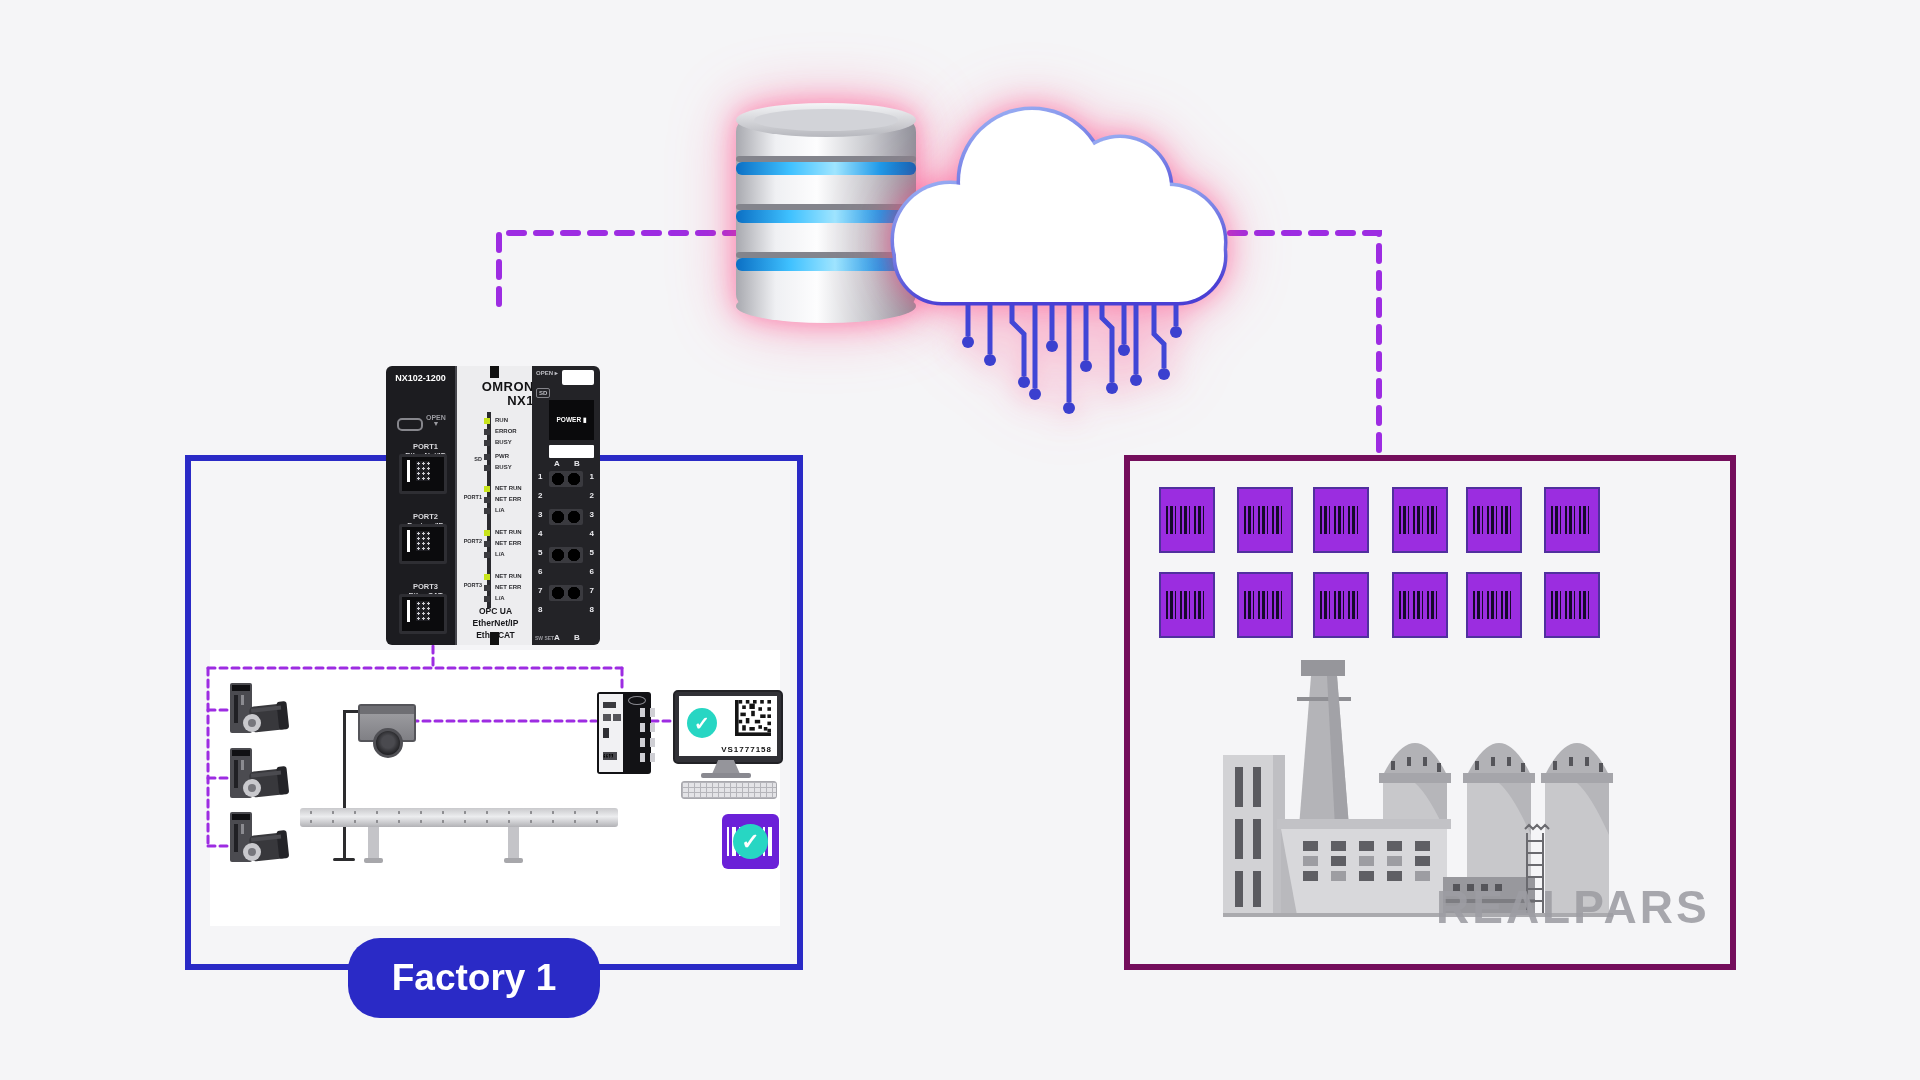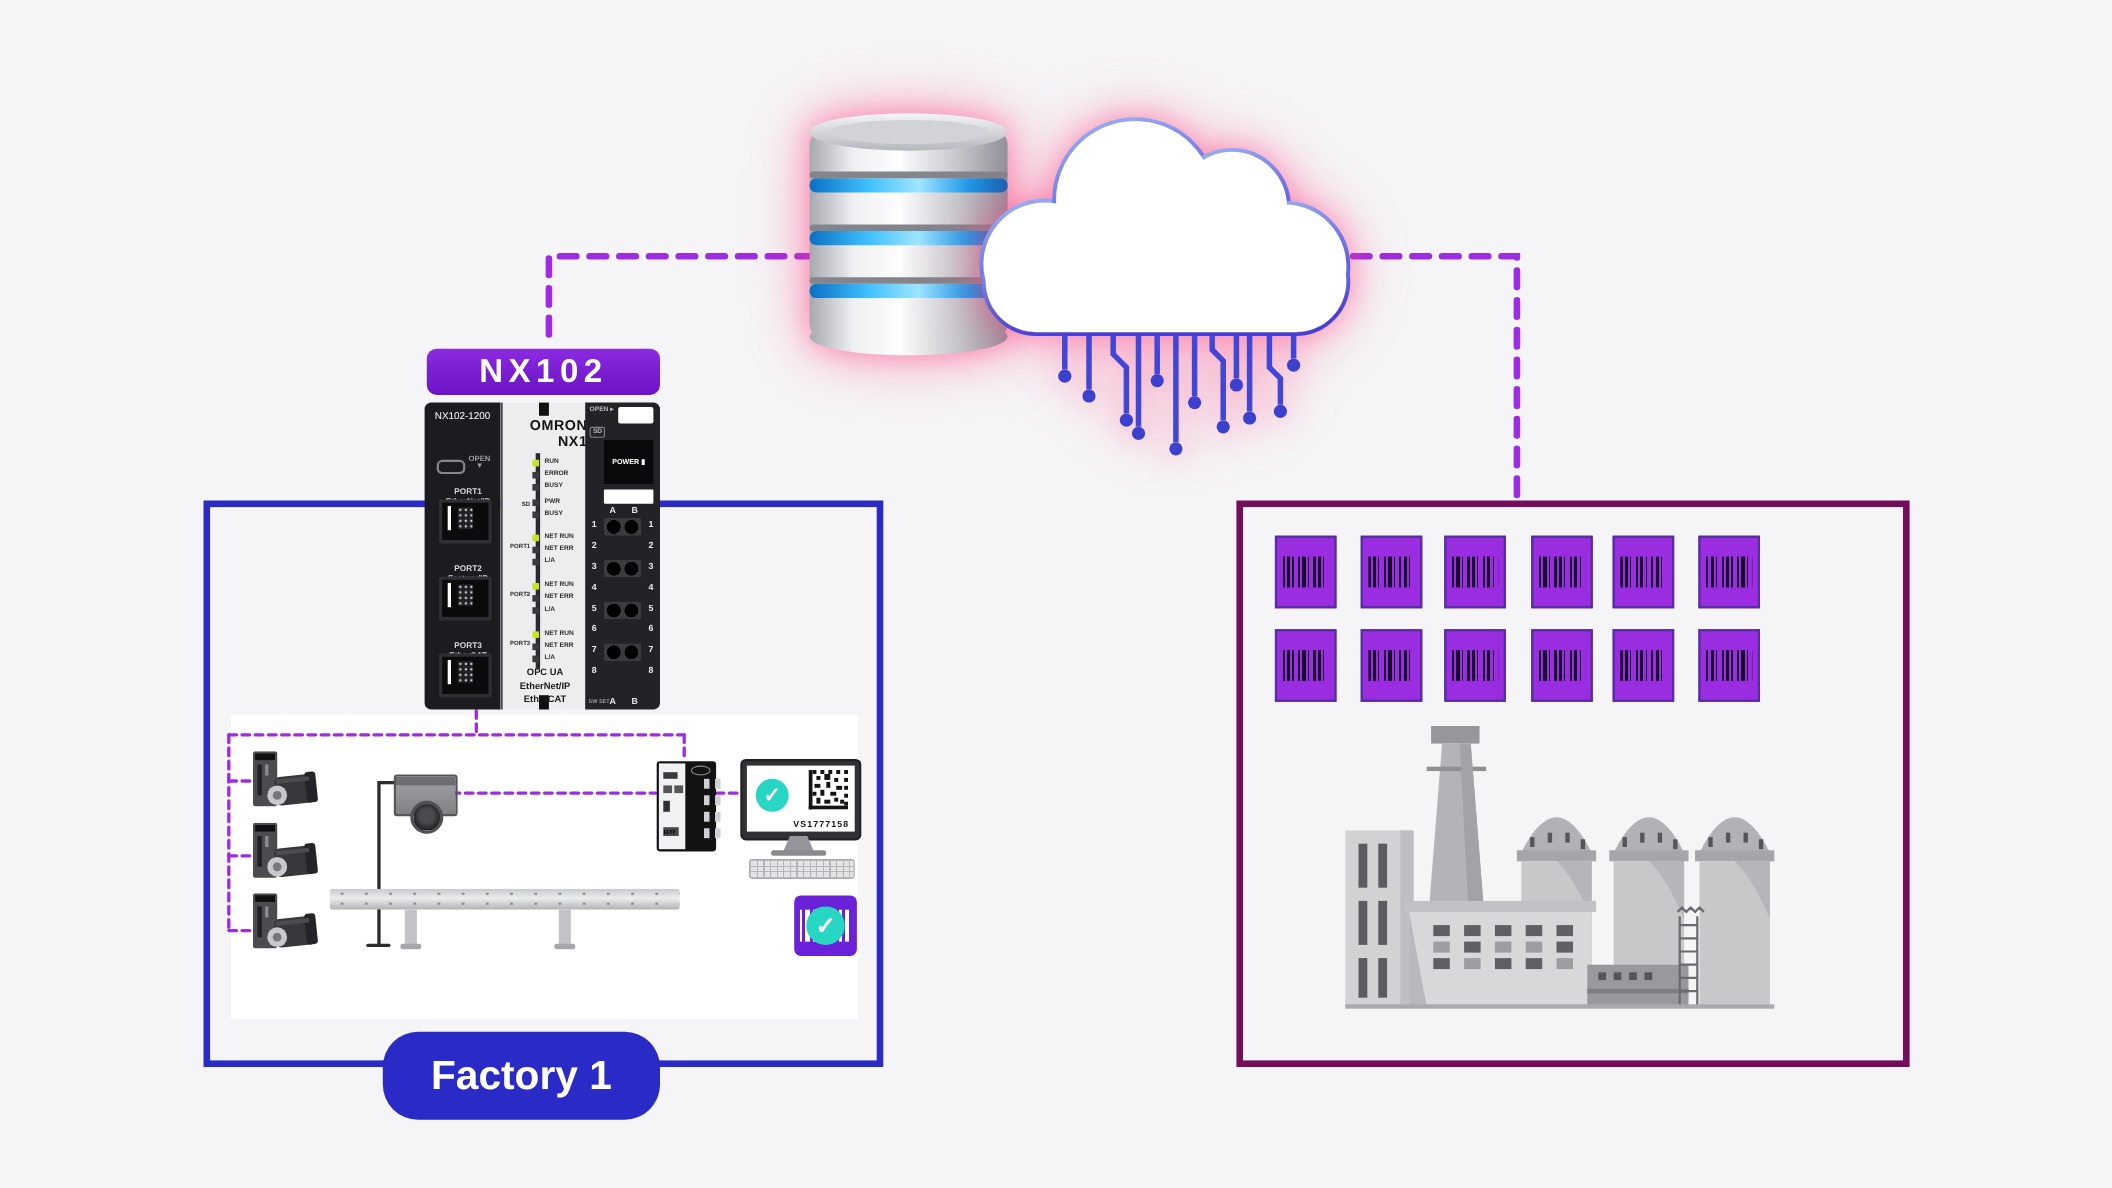--- a/index.html
+++ b/index.html
@@ -26,21 +26,21 @@
   .f1-pill{left:348px;top:938px;width:252px;height:80px;border-radius:32px;background:#2a2ac6;font-size:37px;}
   .f2-pill{left:1304px;top:938px;width:252px;height:62px;border-radius:32px;background:#8a176d;font-size:37px;}
 
   
   .dbsvg{left:728px;top:98px;z-index:5;filter:drop-shadow(0 0 14px rgba(255,64,129,.55)) drop-shadow(0 0 30px rgba(255,64,129,.35));}
   .cloudsvg{left:872px;top:90px;z-index:5;filter:drop-shadow(0 0 14px rgba(255,64,129,.5)) drop-shadow(0 0 28px rgba(255,64,129,.3));}
 
   
   .plc{left:386px;top:366px;width:214px;height:279px;z-index:4;}
   .plc-left{position:absolute;left:0;top:0;width:69px;height:279px;background:#1c1c20;border-radius:6px 0 0 6px;}
-  .plc-model{position:absolute;left:0;top:7px;width:100%;text-align:center;color:#fff;font-size:9px;font-weight:400;}
+  .plc-model{position:absolute;left:0;top:7px;width:100%;text-align:center;color:#fff;font-size:9px;font-weight:700;}
   .batt{position:absolute;left:11px;top:52px;width:22px;height:9px;border:2px solid #86868c;border-radius:5px;}
   .openl{position:absolute;left:40px;top:49px;color:#9a9aa0;font-size:7px;font-weight:700;text-align:center;line-height:6px;}
   .pblock{position:absolute;left:0;width:69px;}
   .pblock .plab{color:#d8d8dc;font-size:7.5px;font-weight:700;text-align:center;display:block;padding-left:10px;}
   .rj45{position:absolute;left:13px;top:12px;width:42px;height:34px;background:#0b0b0d;border:3px solid #2e2e33;border-radius:2px;}
   .rj45 i{position:absolute;left:5px;top:3px;width:3px;height:22px;background:#fff;}
   .rj45 u{position:absolute;left:14px;top:4px;width:14px;height:20px;background:#1f1f24;
           background-image:radial-gradient(circle 1px,#cfcfd4 1px,transparent 1.4px);background-size:5px 5px;}
   .plc-mid{position:absolute;left:69px;top:0;width:77px;height:279px;background:#ededef;border-left:2px solid #48484e;}
   .pm-notch{position:absolute;left:33px;width:9px;background:#111;}
@@ -227,21 +227,20 @@
     </g>
     <g fill="#ffffff">
       <circle cx="78" cy="150" r="56"></circle>
         <circle cx="160" cy="92" r="72"></circle>
       <circle cx="248" cy="98" r="50"></circle>
         <circle cx="296" cy="152" r="56"></circle>
       <rect x="24" y="120" width="328" height="92" rx="46"></rect>
     </g>
   </svg>
 
-  <div class="pill nx-pill">NX102</div>
   <div class="pill f1-pill">Factory 1</div>
 
   <div class="abs plc">
     <div class="plc-left">
       <span class="plc-model">NX102-1200</span>
       <i class="batt"></i>
       <span class="openl"><span>OPEN</span><br>▼</span>
       <div class="pblock" style="top:76px">
         <span class="plab">PORT1 EtherNet/IP</span>
         <span class="rj45">
@@ -629,14 +628,15 @@
         </g>
     </g>
     <g stroke="#6a6a6f" stroke-width="2">
       <path d="M312 178 V260 M328 178 V260"></path>
       <path d="M312 186 H328 M312 198 H328 M312 210 H328 M312 222 H328 M312 234 H328 M312 246 H328"></path>
       <path d="M310 174 l4 -4 l4 4 l4 -4 l4 4 l4 -4 l4 4" fill="none"></path>
     </g>
     <rect x="8" y="258" width="390" height="4" fill="#aaaaae"></rect>
   </svg>
 
+  <div class="abs wm">REALPARS</div>
 
 </div>
 
 </body></html>

